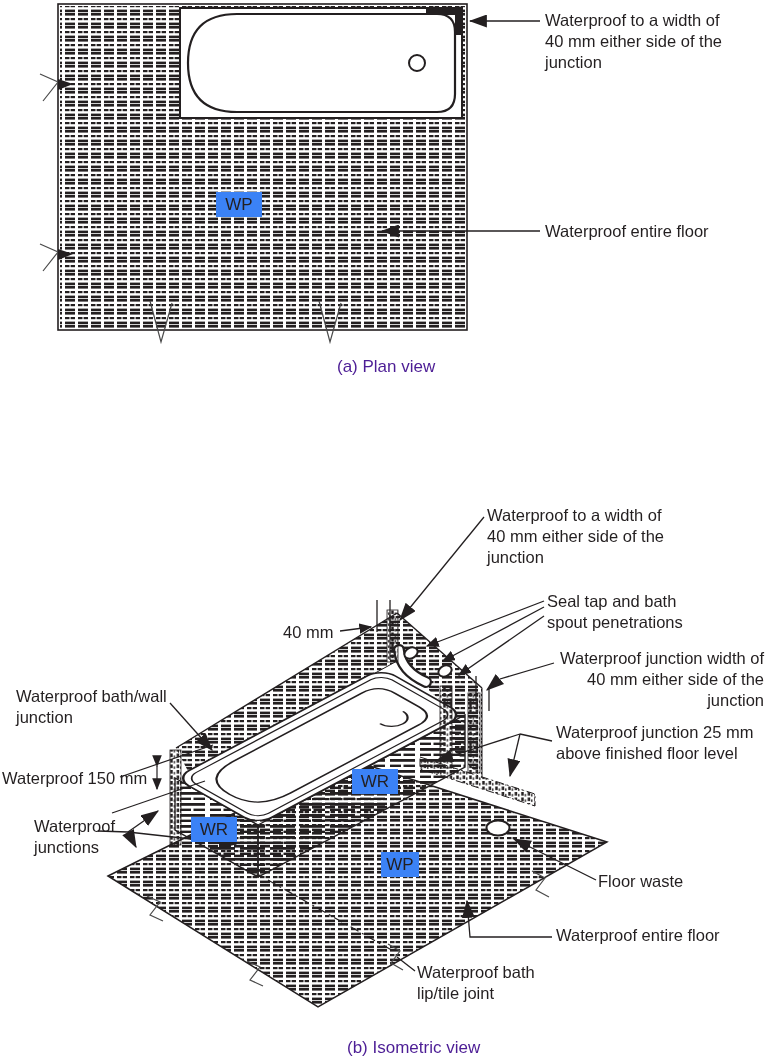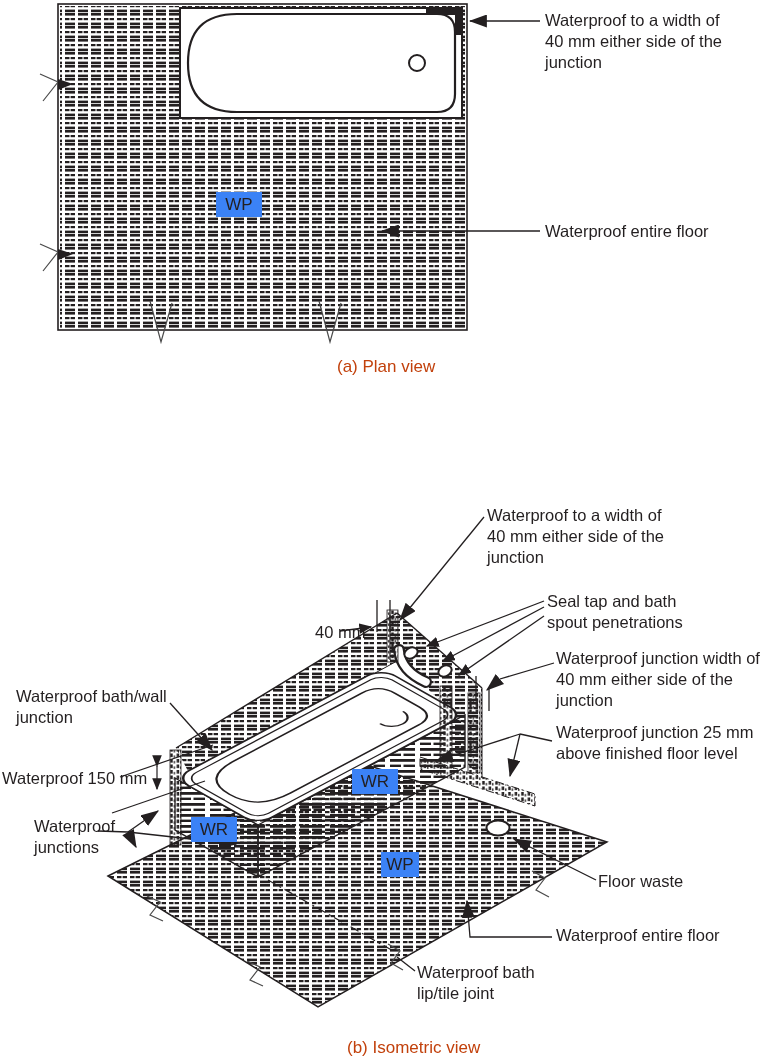--- a/index.html
+++ b/index.html
@@ -3,21 +3,21 @@
 <meta charset="utf-8">
 <style>
   html,body{margin:0;padding:0;background:#fff;}
   #stage{position:relative;width:765px;height:1063px;background:#fff;
          font-family:"Liberation Sans","DejaVu Sans",sans-serif;color:#231f20;overflow:hidden;}
   svg{position:absolute;left:0;top:0;}
   .ann{position:absolute;font-size:16.5px;line-height:21px;color:#231f20;}
   .ann .it{}
   .boxlabel{position:absolute;background:#3b82f6;font-size:17px;line-height:1;
             color:#231f20;text-align:center;padding:4px 2px;}
-  .caption{position:absolute;font-size:17px;color:#c2410c;}
+  .caption{position:absolute;font-size:17px;color:#4c1d95;}
 </style>
 </head>
 <body>
 
 <div id="stage">
 
 <svg width="765" height="1063" viewBox="0 0 765 1063">
   <defs>
 
     <pattern id="hz" width="13" height="13" patternUnits="userSpaceOnUse">
@@ -180,24 +180,24 @@
   <span class="it">Waterproof</span><span> entire floor</span>
 </div>
 <div class="caption" style="left:337px;top:357px;">(a) Plan view</div>
 
 <div class="ann" style="left:487px;top:505px;width:186px;">
   <span class="it">Waterproof</span><span> to a width of 40 mm either side of the junction</span>
 </div>
 <div class="ann" style="left:547px;top:591px;width:160px;">
   <span>Seal tap and bath spout penetrations</span>
 </div>
-<div class="ann" style="left:283px;top:622px;margin-left:32px;">
+<div class="ann" style="left:283px;top:622px;">
   <span>40 mm</span>
 </div>
-<div class="ann" style="left:556px;top:648px;width:208px;">
+<div class="ann" style="left:556px;top:648px;width:208px;text-align:right;">
   <span class="it">Waterproof</span><span> junction width of 40 mm either side of the junction</span>
 </div>
 <div class="ann" style="left:556px;top:722px;width:215px;">
   <span class="it">Waterproof</span><span> junction 25 mm above finished floor level</span>
 </div>
 <div class="ann" style="left:16px;top:686px;width:170px;">
   <span class="it">Waterproof</span><span> bath/wall junction</span>
 </div>
 <div class="ann" style="left:2px;top:768px;width:150px;">
   <span class="it">Waterproof</span><span> 150 mm</span>

